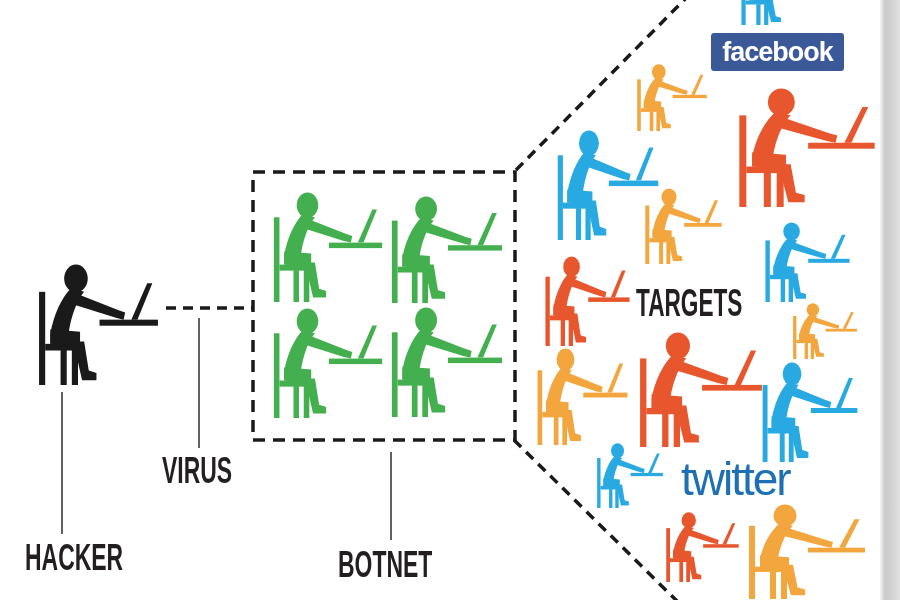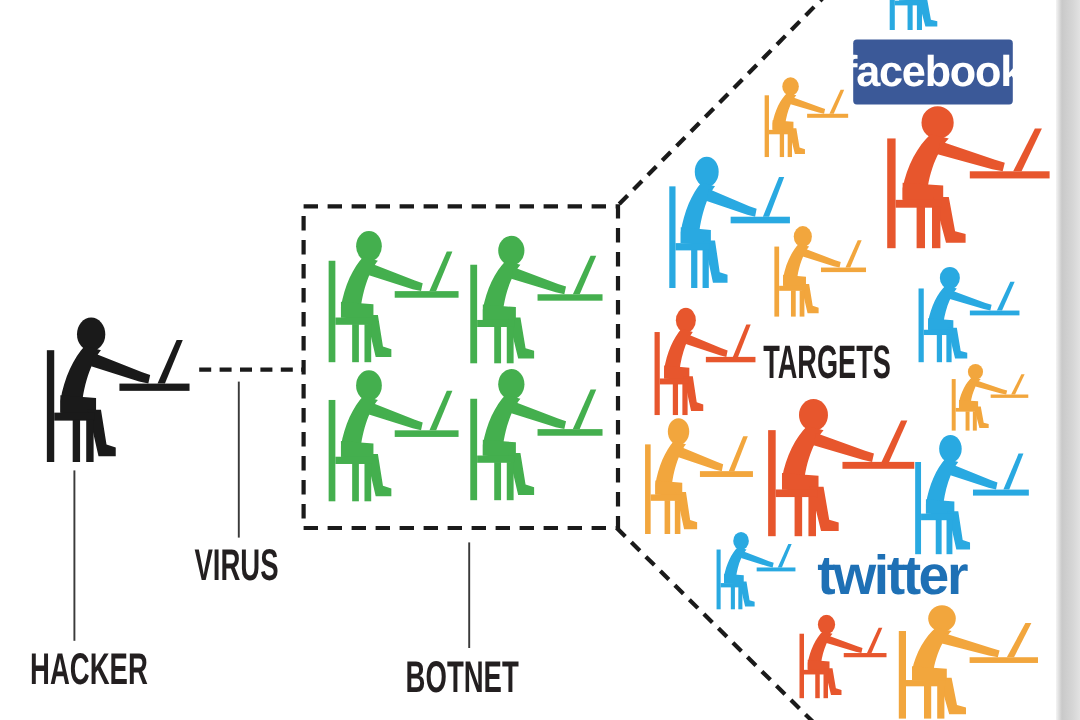--- a/index.html
+++ b/index.html
@@ -11,27 +11,27 @@
   .diagram-label{
     position:absolute;font-weight:bold;color:#231F20;
     font-size:37px;letter-spacing:0;white-space:nowrap;
     transform:scaleX(0.62);transform-origin:left top;line-height:1;
   }
   .label-hacker{left:25px;top:539px;}
   .label-virus{left:162px;top:452px;}
   .label-botnet{left:338px;top:546px;}
   .label-targets{left:636px;top:283px;transform:scaleX(0.58);font-size:39px;}
   .fb-logo{
-    position:absolute;left:711px;top:33px;width:133px;height:54px;
+    position:absolute;left:711px;top:33px;width:133px;height:38px;
     border-radius:3px;display:flex;align-items:center;justify-content:center;
-    font-weight:bold;font-size:36px;letter-spacing:-1px;line-height:1;
+    font-weight:bold;font-size:27px;letter-spacing:-1px;line-height:1;
   }
   .tw-logo{
     position:absolute;left:681px;top:456px;
-    font-weight:bold;font-size:46px;letter-spacing:-2px;line-height:1;
+    font-weight:normal;font-size:46px;letter-spacing:-2px;line-height:1;
     white-space:nowrap;
   }
   .page-edge{
     position:absolute;left:880px;top:0;width:20px;height:600px;
     background:linear-gradient(to right,#f4f4f4 0%,#c9c9c9 25%,#d6d6d6 70%,#e2e2e2 100%);
   }
 </style>
 </head>
 <body>
 

